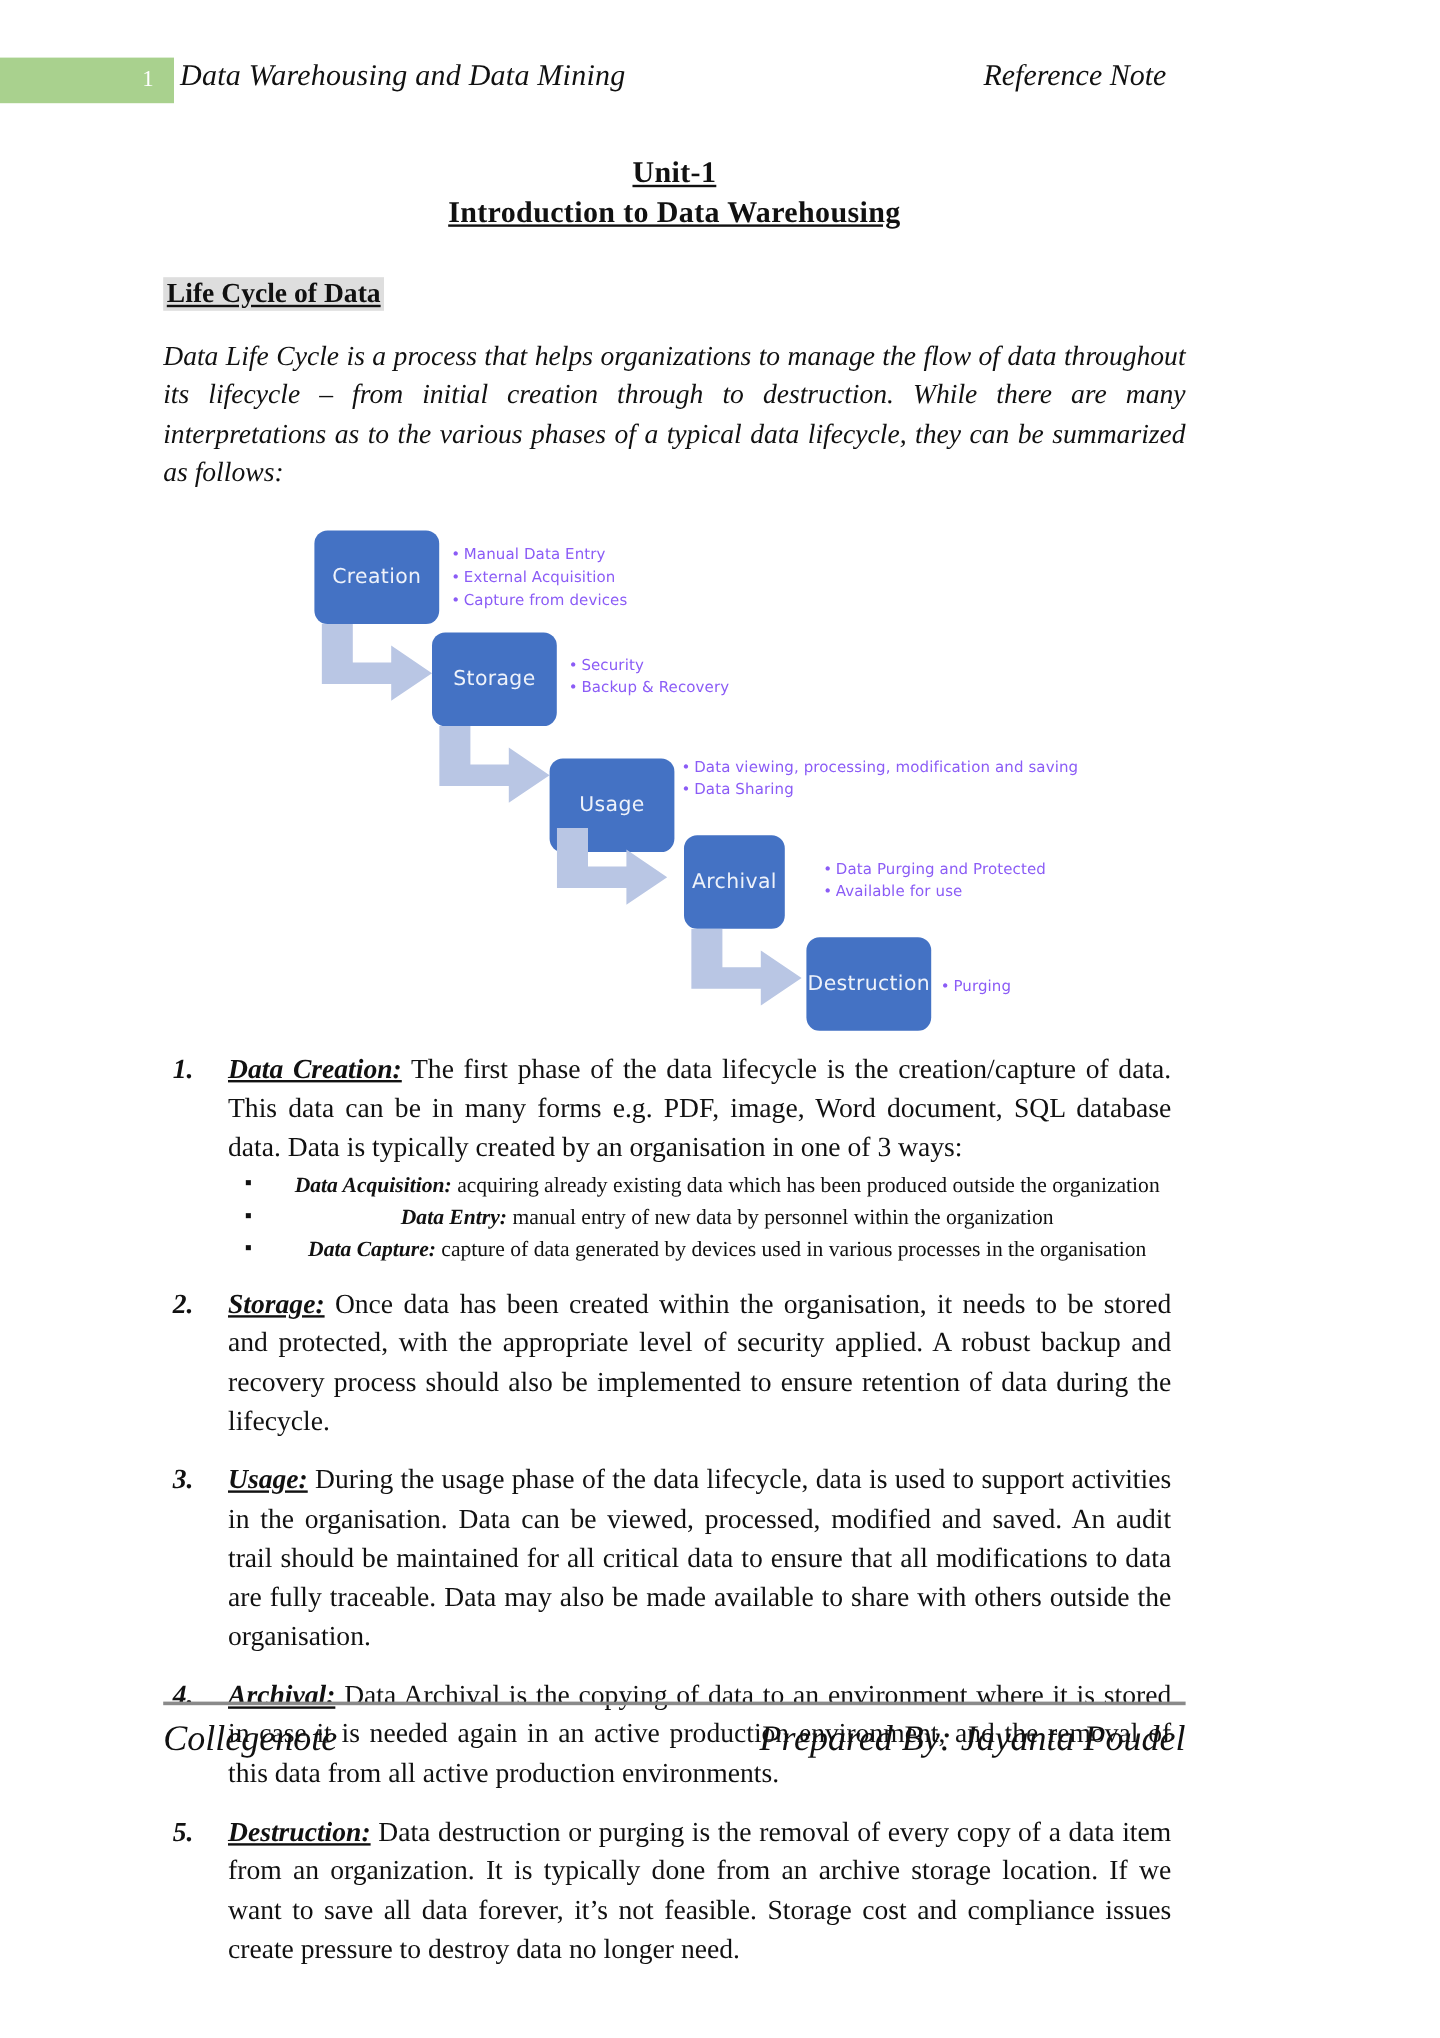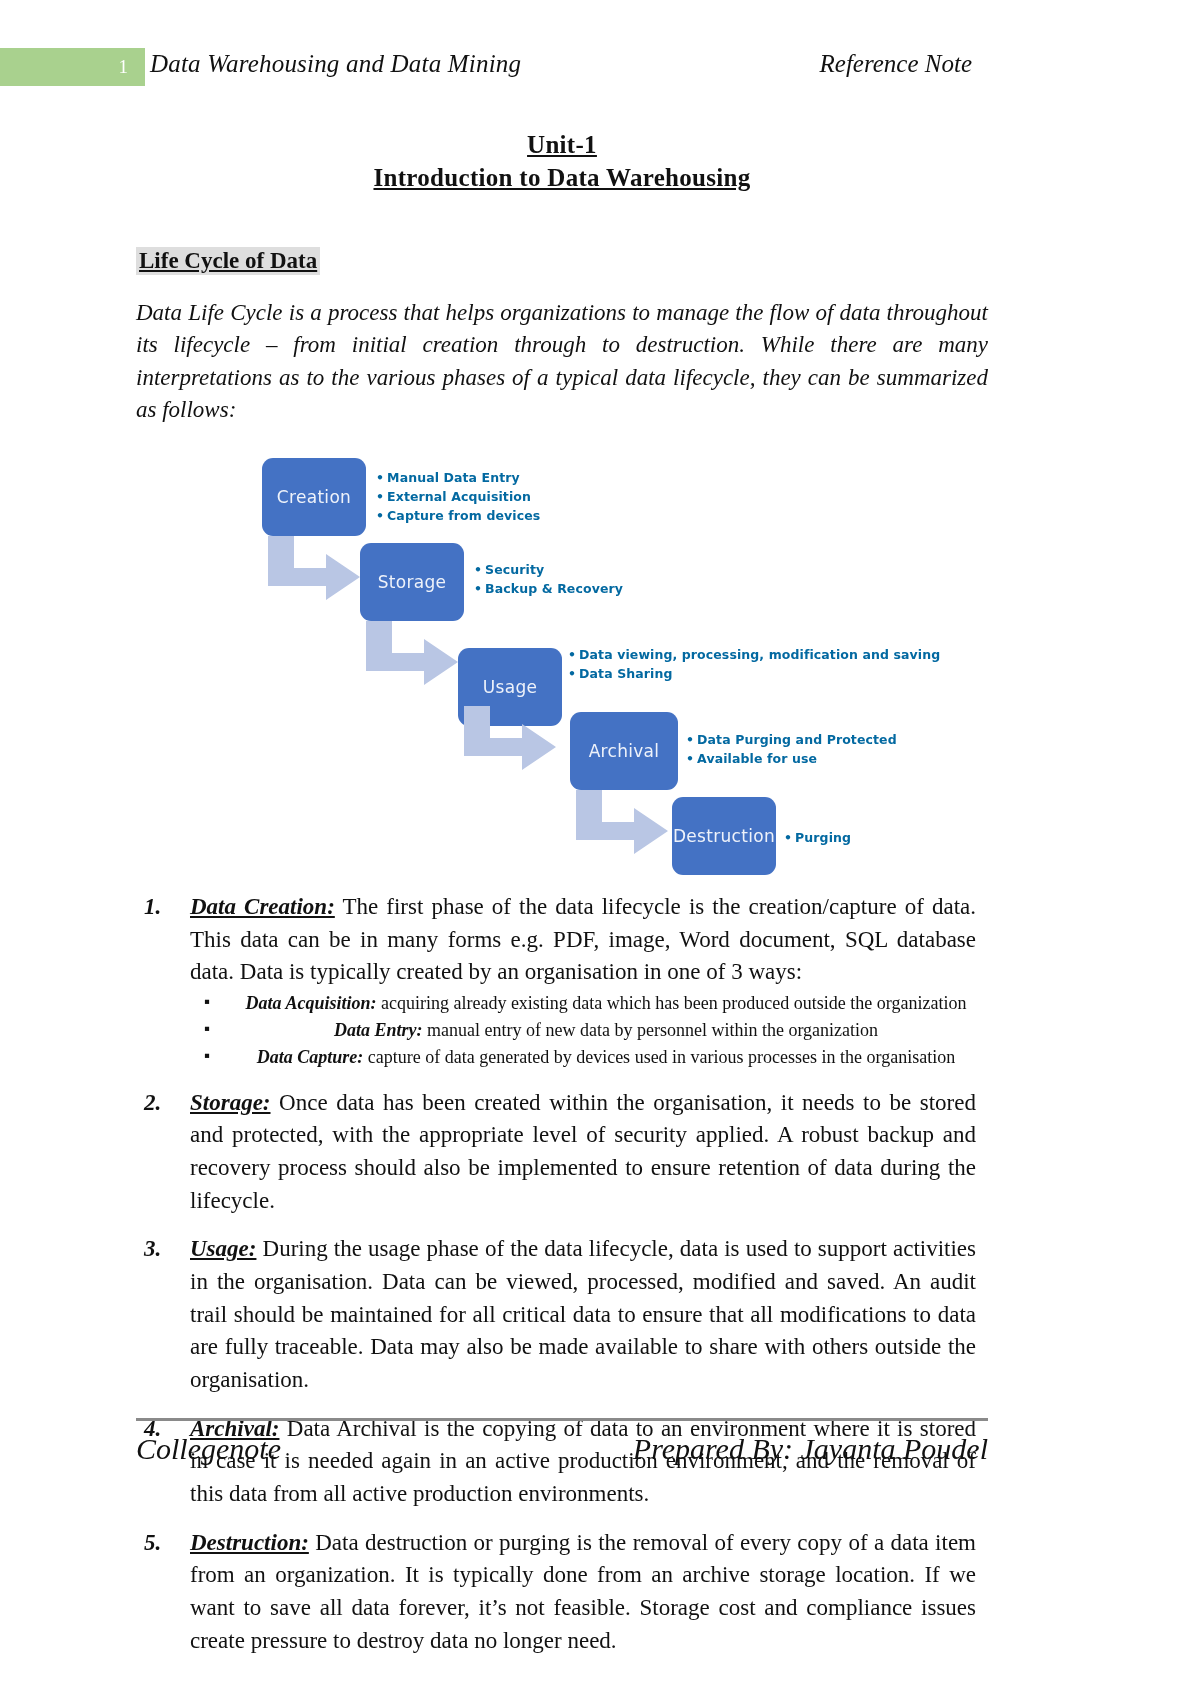--- a/index.html
+++ b/index.html
@@ -74,21 +74,21 @@
     font-weight: bold;
     font-size: 25px;
     text-decoration: underline;
     line-height: 1.33;
     letter-spacing: 0.3px;
   }
   .doc-title .line2 { display: block; }
 
   .section-heading {
     display: inline-block;
-    margin-top: 52px;
+    margin-top: 36px;
     font-weight: bold;
     font-size: 23px;
     text-decoration: underline;
     background: #dedede;
     padding: 1px 3px;
   }
 
   .body-par {
     font-size: 23px;
     line-height: 1.42;
@@ -113,22 +113,22 @@
     display: flex;
     align-items: center;
     justify-content: center;
     font-size: 17px;
     font-weight: 500;
     letter-spacing: 0.3px;
   }
   .stage-bullets {
     position: absolute;
     font-size: 12.5px;
-    font-weight: bold;
-    color: #0369a1;
+    font-weight: normal;
+    color: #8b5cf6;
     line-height: 1.52;
     letter-spacing: 0.1px;
     white-space: nowrap;
   }
   .stage-bullets div::before {
     content: "\2022";
     margin-right: 3px;
   }
   .elbow-arrow {
     position: absolute;
@@ -262,21 +262,21 @@
       <span>Usage</span>
     </div>
     <div class="stage-bullets" style="left:432px; top:195px;">
       <div>Data viewing, processing, modification and saving</div>
       <div>Data Sharing</div>
     </div>
     <svg class="elbow-arrow" style="left:328px; top:256px;" width="110" height="70" viewBox="0 0 110 70">
       <path d="M0 0 L26 0 L26 32 L58 32 L58 18 L92 41 L58 64 L58 50 L0 50 Z" fill="#b9c6e4"></path>
     </svg>
 
-    <div class="stage-box" style="left:434px; top:262px; width:108px; height:78px;">
+    <div class="stage-box" style="left:434px; top:262px; width:84px; height:78px;">
       <span>Archival</span>
     </div>
     <div class="stage-bullets" style="left:550px; top:280px;">
       <div>Data Purging and Protected</div>
       <div>Available for use</div>
     </div>
     <svg class="elbow-arrow" style="left:440px; top:340px;" width="110" height="70" viewBox="0 0 110 70">
       <path d="M0 0 L26 0 L26 32 L58 32 L58 18 L92 41 L58 64 L58 50 L0 50 Z" fill="#b9c6e4"></path>
     </svg>
 

